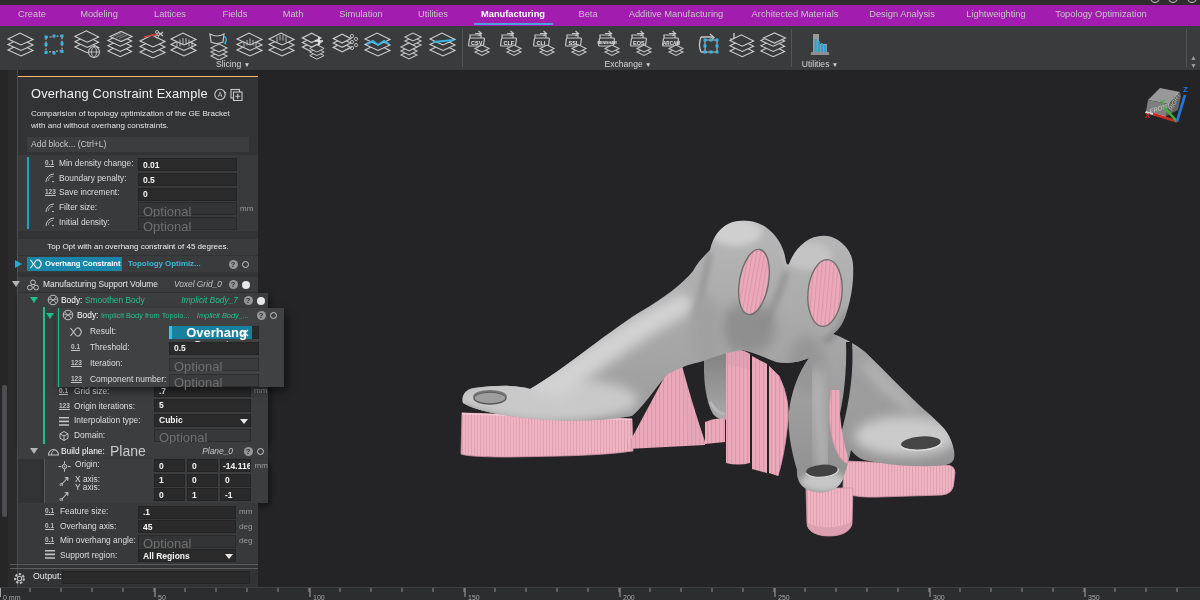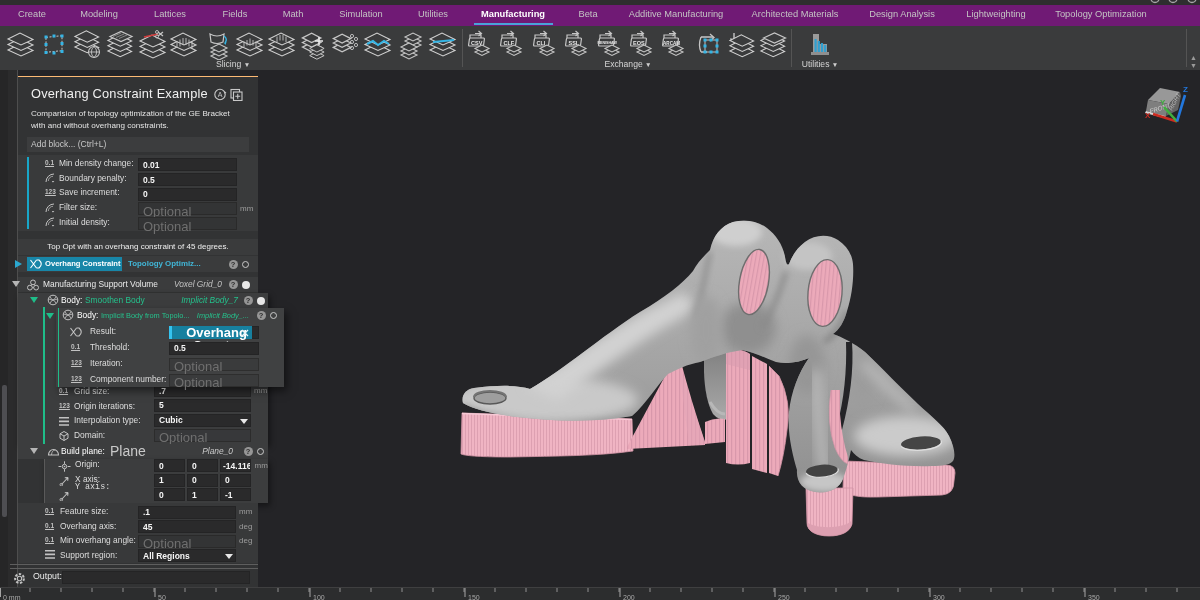--- a/index.html
+++ b/index.html
@@ -1,20 +1,20 @@
 <!DOCTYPE html>
 <html><head>
 <meta charset="utf-8">
 <style>
 html,body{margin:0;padding:0;background:#1c1c1e;}
 #app{position:relative;width:1200px;height:600px;overflow:hidden;font-family:"Liberation Sans",sans-serif;background:#242427;}
 .abs{position:absolute;}
 
 #titlebar{left:0;top:0;width:1200px;height:5px;background:#2e2e2f;}
-#tabbar{left:0;top:5px;width:1200px;height:21px;background:#701a75;}
+#tabbar{left:0;top:5px;width:1200px;height:21px;background:#a21caf;}
 .tab{position:absolute;top:4px;transform:translateX(-50%);font-size:9.3px;color:#c4c4c4;white-space:nowrap;}
 .tab.sel{color:#fff;font-weight:bold;}
 #tabunderline{left:474px;top:23px;width:79px;height:2px;background:#4aa3d8;}
 #toolbar{left:0;top:26px;width:1200px;height:44px;background:#3a3b3c;}
 .tsep{position:absolute;top:3px;width:1px;height:38px;background:#545454;}
 .tlabel{position:absolute;top:33px;transform:translateX(-50%);font-size:8.6px;color:#d6d6d6;white-space:nowrap;}
 .tlabel .car{font-size:6.5px;color:#cfcfcf;}
 .ti{position:absolute;top:4px;width:30px;height:30px;}
 
 #sidebar{left:0;top:70px;width:17px;height:517px;background:#262627;border-right:1px solid #4e4e4e;}
@@ -616,21 +616,21 @@
       <div class="fld" style="left:136px;top:396.5px;width:31px;"></div>
         <div class="val" style="left:141px;top:398.3px;">1</div>
       <div class="fld" style="left:169px;top:396.5px;width:31px;"></div>
         <div class="val" style="left:174px;top:398.3px;">0</div>
       <div class="fld" style="left:202px;top:396.5px;width:31px;"></div>
         <div class="val" style="left:207px;top:398.3px;">0</div>
       <svg class="abs" style="left:41px;top:412.5px" width="12" height="11">
           <path d="M2.5,9.5 L9,2.5 M9,2.5 L5.8,2.8 M9,2.5 L8.7,5.7" fill="none" stroke="#c2c2c2" stroke-width="1.1"></path>
           <circle cx="2.3" cy="9.7" r="1.3" fill="none" stroke="#c2c2c2" stroke-width="0.9"></circle>
         </svg>
-      <div class="lbl" style="left:57px;top:405px;font-family:Liberation Mono, monospace;">Y axis:</div>
+      <div class="lbl" style="left:57px;top:405px;">Y axis:</div>
       <div class="fld" style="left:136px;top:411px;width:31px;"></div>
         <div class="val" style="left:141px;top:412.8px;">0</div>
       <div class="fld" style="left:169px;top:411px;width:31px;"></div>
         <div class="val" style="left:174px;top:412.8px;">1</div>
       <div class="fld" style="left:202px;top:411px;width:31px;"></div>
         <div class="val" style="left:207px;top:412.8px;">-1</div>
     </div>
     <div id="lowrows">
       <div class="abs" style="left:0px;top:426px;width:240px;height:60px;background:#38393a;"></div>
       <div class="pic" style="left:27px;top:430px;"><u>0.1</u></div>

